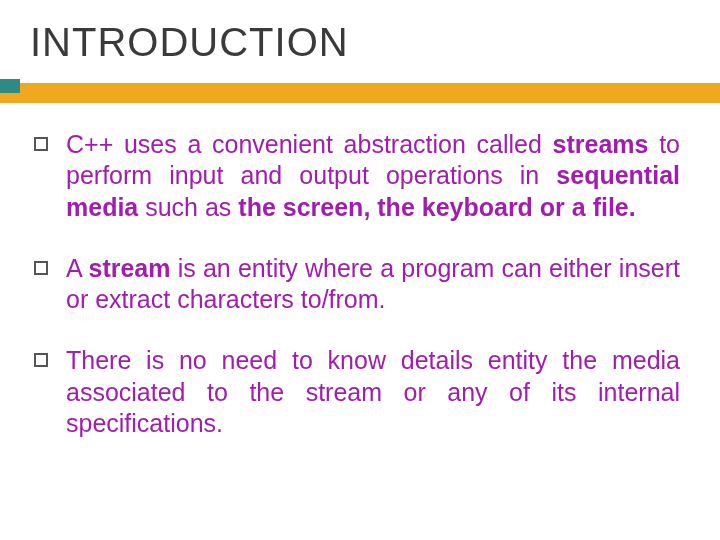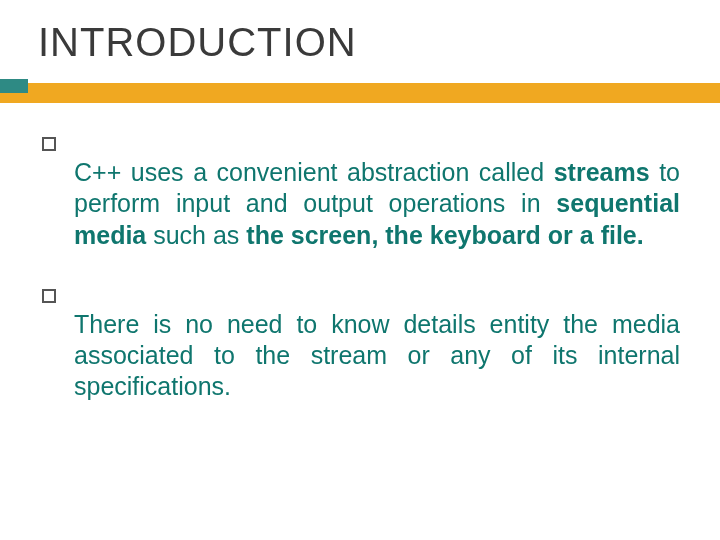--- a/index.html
+++ b/index.html
@@ -2,21 +2,21 @@
 <html><head>
 <meta charset="utf-8">
 <style>
   * { margin: 0; padding: 0; box-sizing: border-box; }
   html, body { width: 720px; height: 540px; background: #fff; font-family: Arial, Helvetica, sans-serif; }
   .slide {
     width: 720px;
     height: 436px;
     position: relative;
     background: #fff;
-    padding: 20px 40px 20px 34px;
+    padding: 20px 40px 20px 26px;
   }
   .title {
     font-size: 40px;
     font-weight: 400;
     color: #3a3a3a;
     letter-spacing: 1px;
     margin-bottom: 14px;
     margin-left: 4px;
   }
   .bar-wrap {
@@ -51,39 +51,42 @@
   .bullet {
     width: 14px; height: 14px;
     border: 2px solid #555;
     margin-top: 8px;
     margin-right: 18px;
     flex-shrink: 0;
   }
   .text {
     font-size: 25px;
     line-height: 1.25;
-    color: #0f766e;
+    color: #a21caf;
     text-align: justify;
     text-justify: inter-word;
-    margin-top: 28px;
   }
   .text b { font-weight: 700; }
 </style>
 </head>
 <body>
 
 <div class="slide">
   <div class="title">INTRODUCTION</div>
   <div class="bar-wrap">
     <div class="bar-orange"></div>
     <div class="bar-teal"></div>
   </div>
   <div class="content">
     <div class="item">
       <div class="bullet"></div>
       <div class="text">C++ uses a convenient abstraction called <b>streams</b> to perform input and output operations in <b>sequential media</b> such as <b>the screen, the keyboard or a file.</b></div>
     </div>
     <div class="item">
       <div class="bullet"></div>
+      <div class="text">A <b>stream</b> is an entity where a program can either insert or extract characters to/from.</div>
+    </div>
+    <div class="item">
+      <div class="bullet"></div>
       <div class="text">There is no need to know details entity the media associated to the stream or any of its internal specifications.</div>
     </div>
   </div>
 </div>
 
 </body></html>

